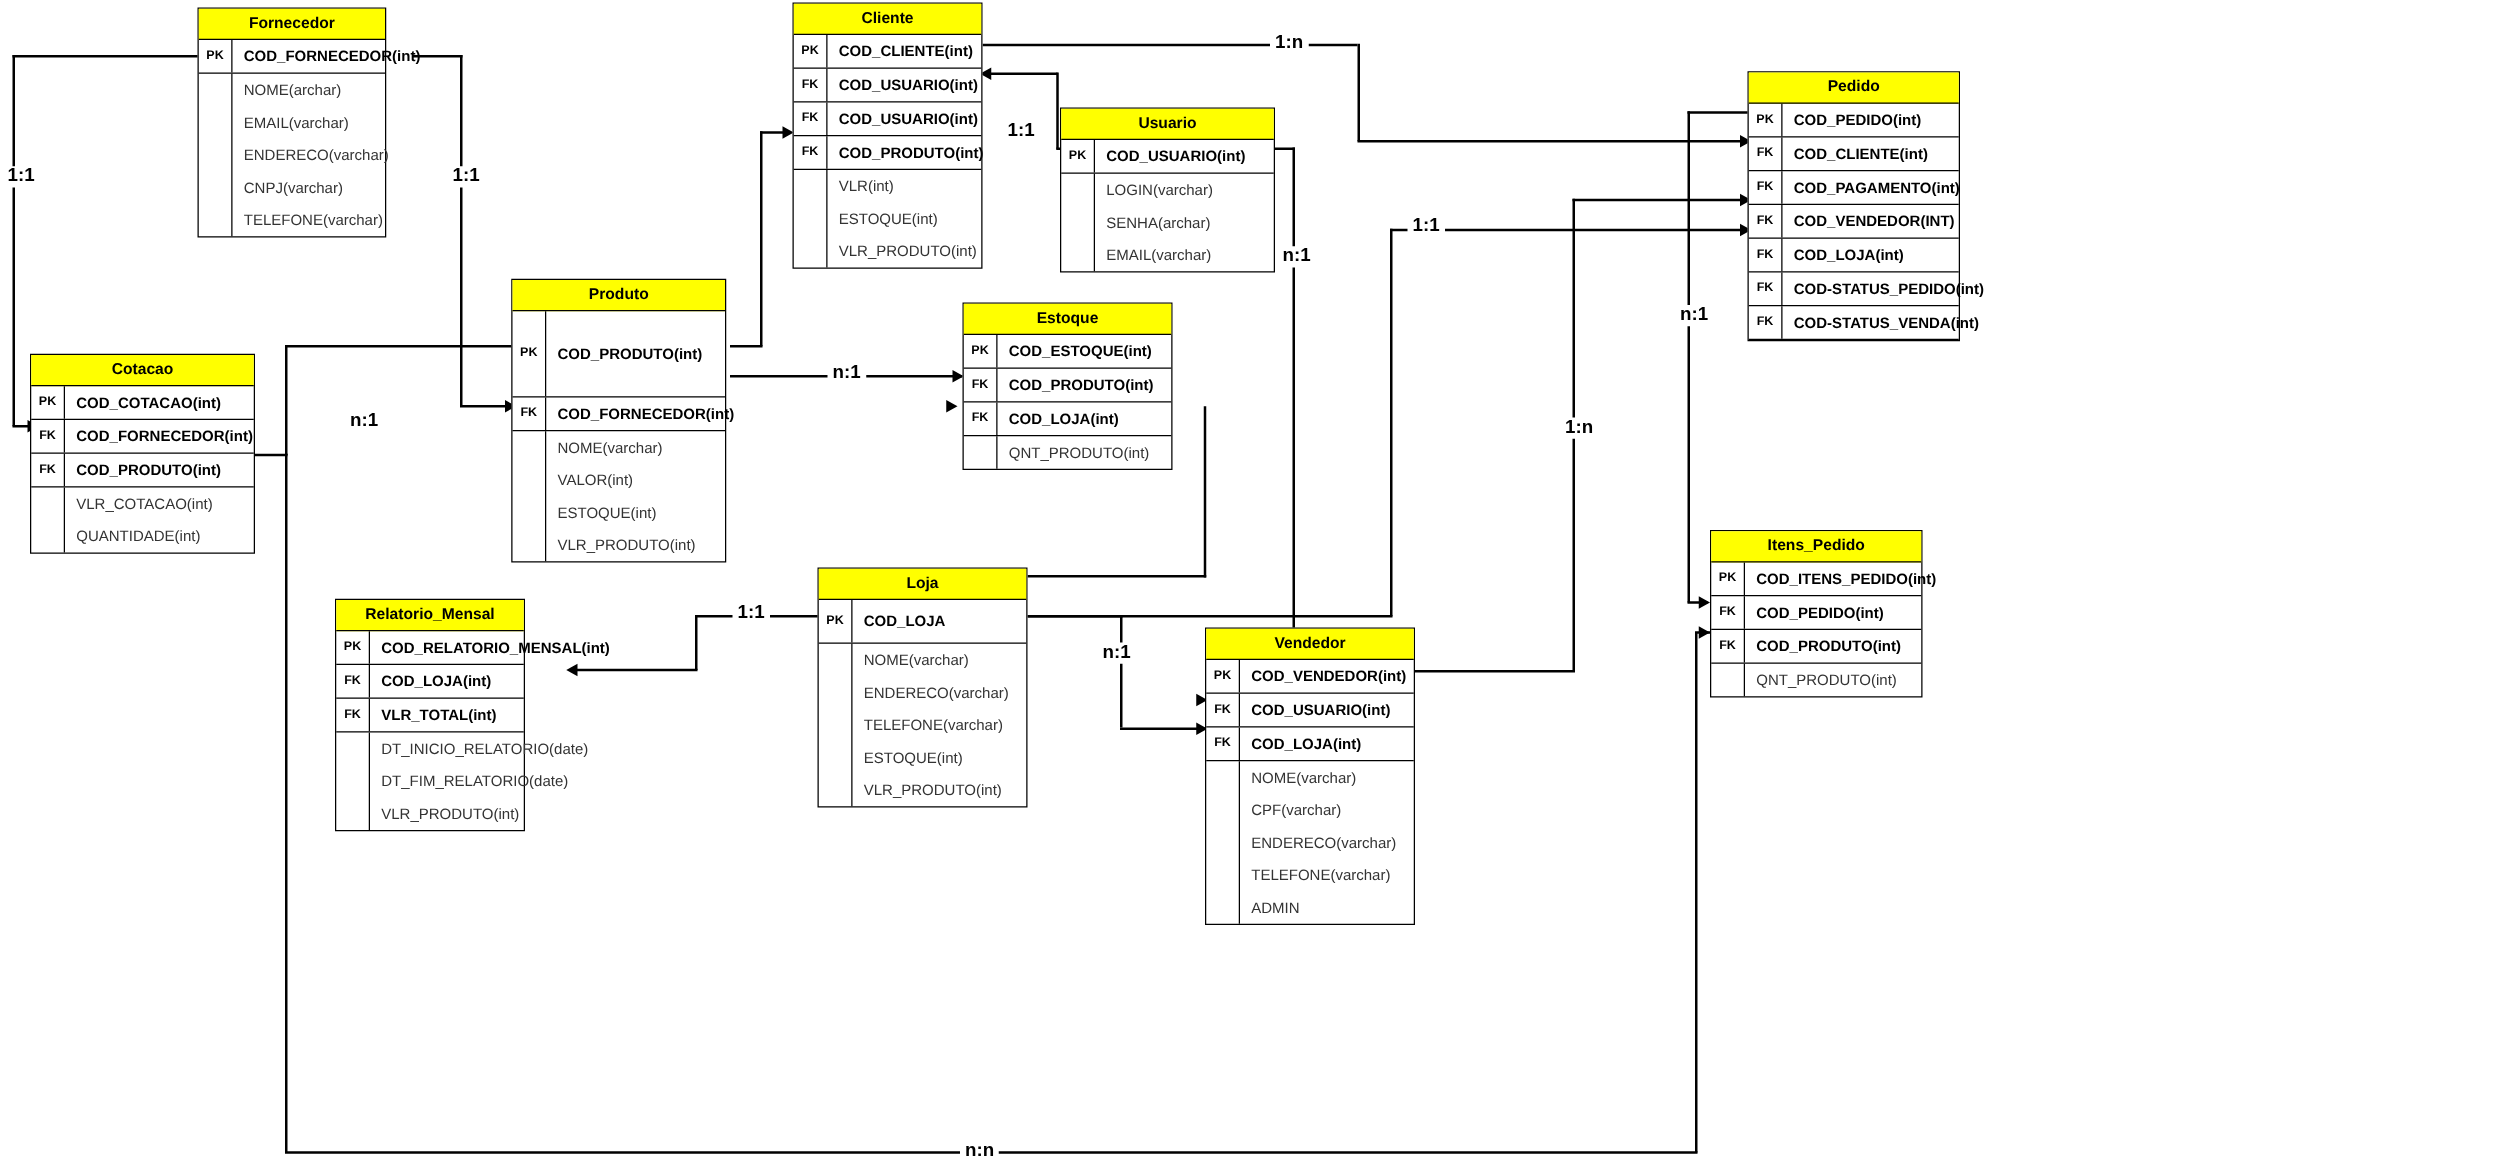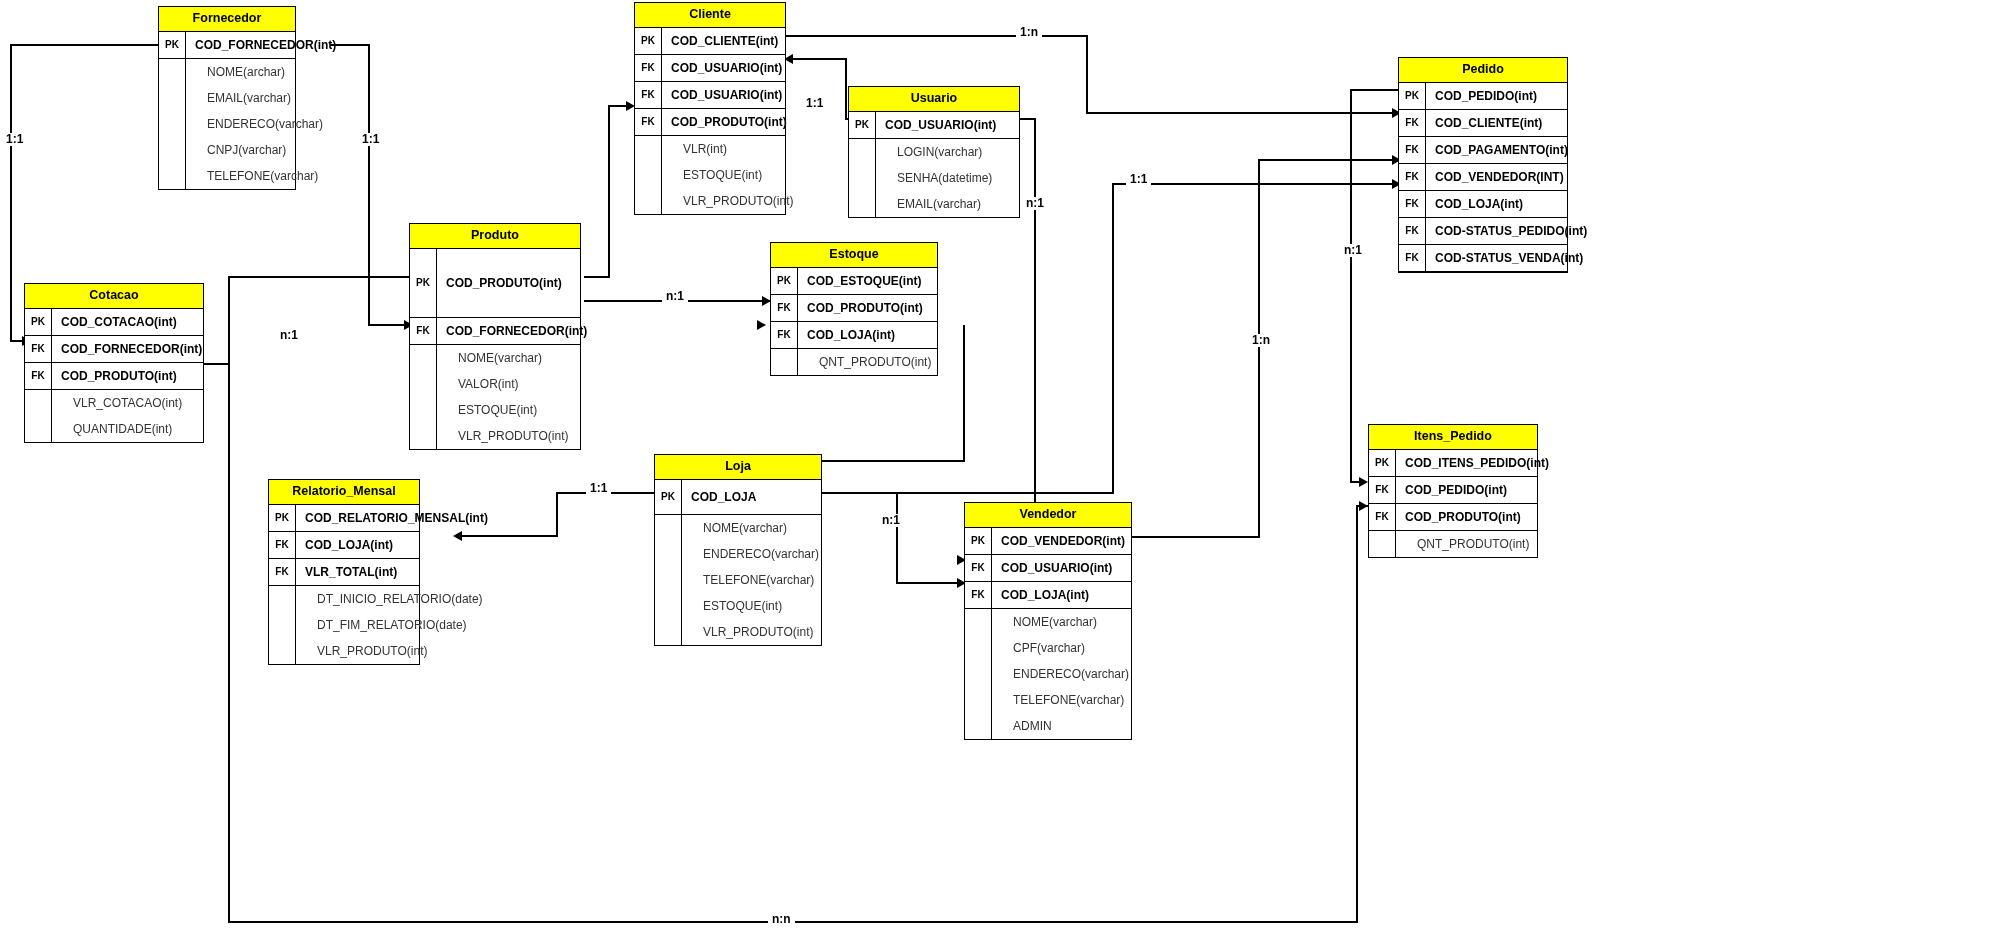--- a/index.html
+++ b/index.html
@@ -12,34 +12,34 @@
              line-height:1;padding:5px 0 6px;border-bottom:1px solid #000;}
   .rows{display:block;}
   .row{display:flex;align-items:stretch;border-bottom:1px solid #000;}
   .row.noline{border-bottom:none;}
   .key{width:27px;min-width:27px;border-right:1px solid #000;font-size:10px;font-weight:bold;
        display:flex;align-items:center;justify-content:center;color:#000;box-sizing:border-box;}
   .key.empty{font-size:0;}
   .attr{flex:1;font-size:12px;padding:6px 8px 6px 9px;color:#000;white-space:nowrap;}
   .row.k .attr{font-weight:bold;color:#000;}
   .row.p .attr{font-weight:normal;color:#333;}
-  .plain-group{display:flex;gap:12px;}
+  .plain-group{display:flex;}
   .plain-group .key{border-right:1px solid #000;}
   .plain-group .list{flex:1;}
   .plain-group .list .attr{padding:6px 8px 6px 9px;}
 
   
   .h,.v{position:absolute;background:#000;}
   .h{height:1.6px;}
   .v{width:1.6px;}
   .arrow{position:absolute;width:0;height:0;border-top:5px solid transparent;
          border-bottom:5px solid transparent;}
   .arrow.r{border-left:9px solid #000;}
   .arrow.l{border-right:9px solid #000;}
-  .card{position:absolute;font-size:12px;font-weight:bold;color:#000;background:#fff;
+  .card{position:absolute;font-size:15px;font-weight:bold;color:#000;background:#fff;
         padding:0 4px;line-height:1.1;white-space:nowrap;}
 </style>
 </head>
 <body>
 
 <div id="canvas">
 
   <div>
 
     <div class="h" style="left:10px;top:44px;width:150px;"></div>
@@ -124,21 +124,21 @@
 
     <div class="v" style="left:228px;top:363px;height:559px;"></div>
     <div class="h" style="left:228px;top:921px;width:1130px;"></div>
     <div class="v" style="left:1356px;top:506px;height:416px;"></div>
     <div class="h" style="left:1356px;top:505px;width:12px;"></div>
     <div class="arrow r" style="left:1359px;top:501px;"></div>
     <div class="card" style="left:768px;top:913px;">n:n</div>
 
   </div>
 
-  <div class="entity" style="left:158px;top:6px;width:138px;">
+  <div class="entity" style="left:158px;top:6px;width:151px;">
     <div class="ent-title">Fornecedor</div>
     <div class="rows">
       <div class="row k">
         <div class="key">PK</div>
         <div class="attr">COD_FORNECEDOR(int)</div>
       </div>
       <div class="plain-group">
         <div class="key empty"></div>
         <div class="list">
           <div class="row p noline">
@@ -204,21 +204,21 @@
           <div class="key">PK</div>
           <div class="attr">COD_USUARIO(int)</div>
         </div>
       <div class="plain-group">
         <div class="key empty"></div>
         <div class="list">
           <div class="row p noline">
               <div class="attr">LOGIN(varchar)</div>
             </div>
           <div class="row p noline">
-              <div class="attr">SENHA(datetime)</div>
+              <div class="attr">SENHA(archar)</div>
             </div>
           <div class="row p noline">
               <div class="attr">EMAIL(varchar)</div>
             </div>
         </div>
       </div>
     </div>
   </div>
 
   <div class="entity" style="left:1398px;top:57px;width:170px;">

